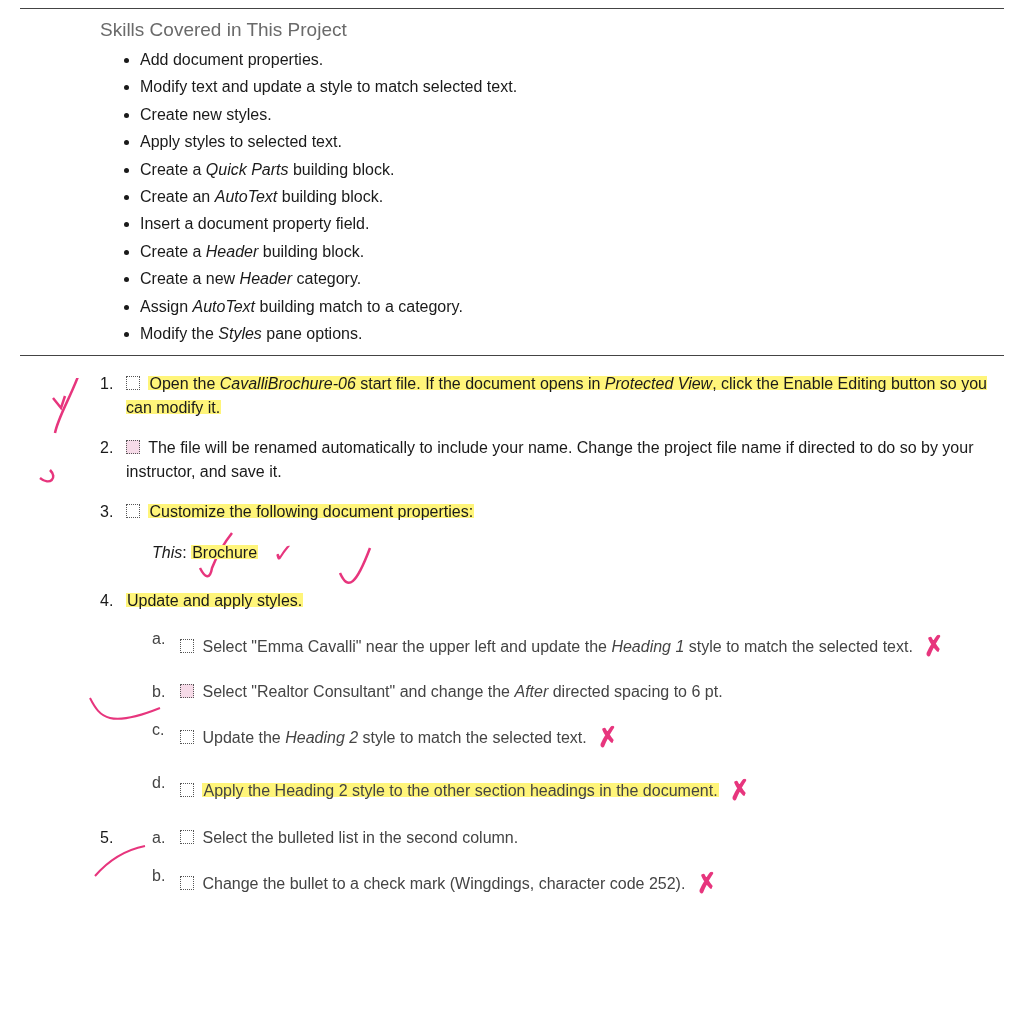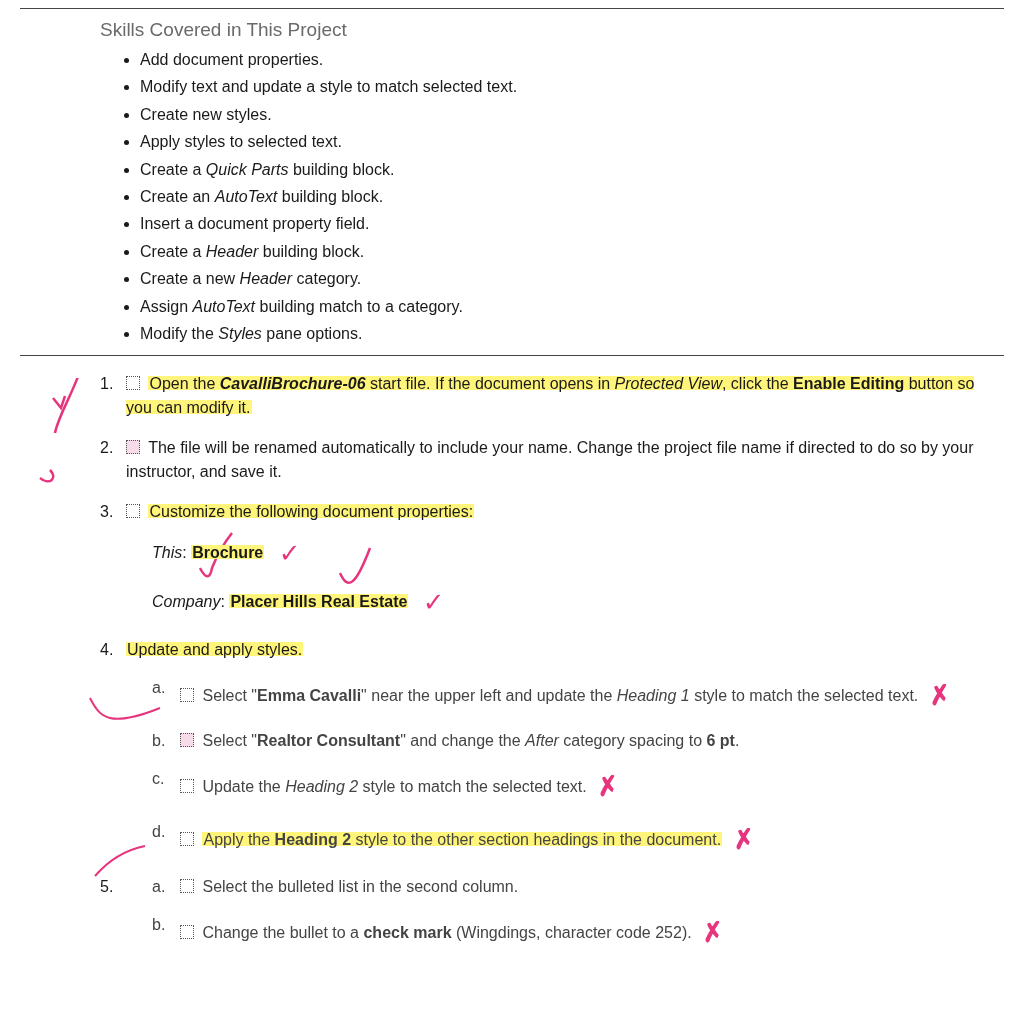--- a/index.html
+++ b/index.html
@@ -27,21 +27,21 @@
   }
   ul.skills {
     margin: 4px 0 10px 0;
     padding-left: 28px;
   }
   ul.skills li {
     margin: 5px 12px;
     line-height: 1.4;
   }
   .i { font-style: italic; }
-  .b { font-weight: bold; text-align: center; }
+  .b { font-weight: normal; text-align: center; }
   ol.steps {
     list-style: none;
     padding: 0;
     margin: 12px 0 0 0;
     counter-reset: step;
   }
   ol.steps > li {
     counter-increment: step;
     position: relative;
     padding-left: 26px;
@@ -161,38 +161,33 @@
     </li>
 
     <li>
       <span class="chk"></span>
       <span class="hl">Customize the following document properties:</span>
       <div class="sub">
         <span class="i">This</span>:
         <span class="b hl">Brochure</span>
         <span class="redtick">✓</span>
       </div>
-      <div class="sub">
-        <span class="i">Company</span>:
-        <span class="b hl">Placer Hills Real Estate</span>
-        <span class="redtick">✓</span>
-      </div>
     </li>
 
     <li>
       <span class="hl">Update and apply styles.</span>
       <ol class="letters">
         <li>
           <span class="chk"></span>
           <span>Select "</span><span class="b">Emma Cavalli</span><span>" near the upper left and update the </span><span class="i">Heading 1</span><span> style to match the selected text.</span>
           <span class="redx">✗</span>
         </li>
         <li>
           <span class="chk filled"></span>
-          <span>Select "</span><span class="b">Realtor Consultant</span><span>" and change the </span><span class="i">After</span><span> category spacing to </span><span class="b">6 pt</span><span>.</span>
+          <span>Select "</span><span class="b">Realtor Consultant</span><span>" and change the </span><span class="i">After</span><span> directed spacing to </span><span class="b">6 pt</span><span>.</span>
         </li>
         <li>
           <span class="chk"></span>
           <span>Update the </span><span class="i">Heading 2</span><span> style to match the selected text.</span>
           <span class="redx">✗</span>
         </li>
         <li>
           <span class="chk"></span>
           <span class="hl"><span>Apply the </span><span class="b">Heading 2</span><span> style to the other section headings in the document.</span></span>
           <span class="redx">✗</span>

